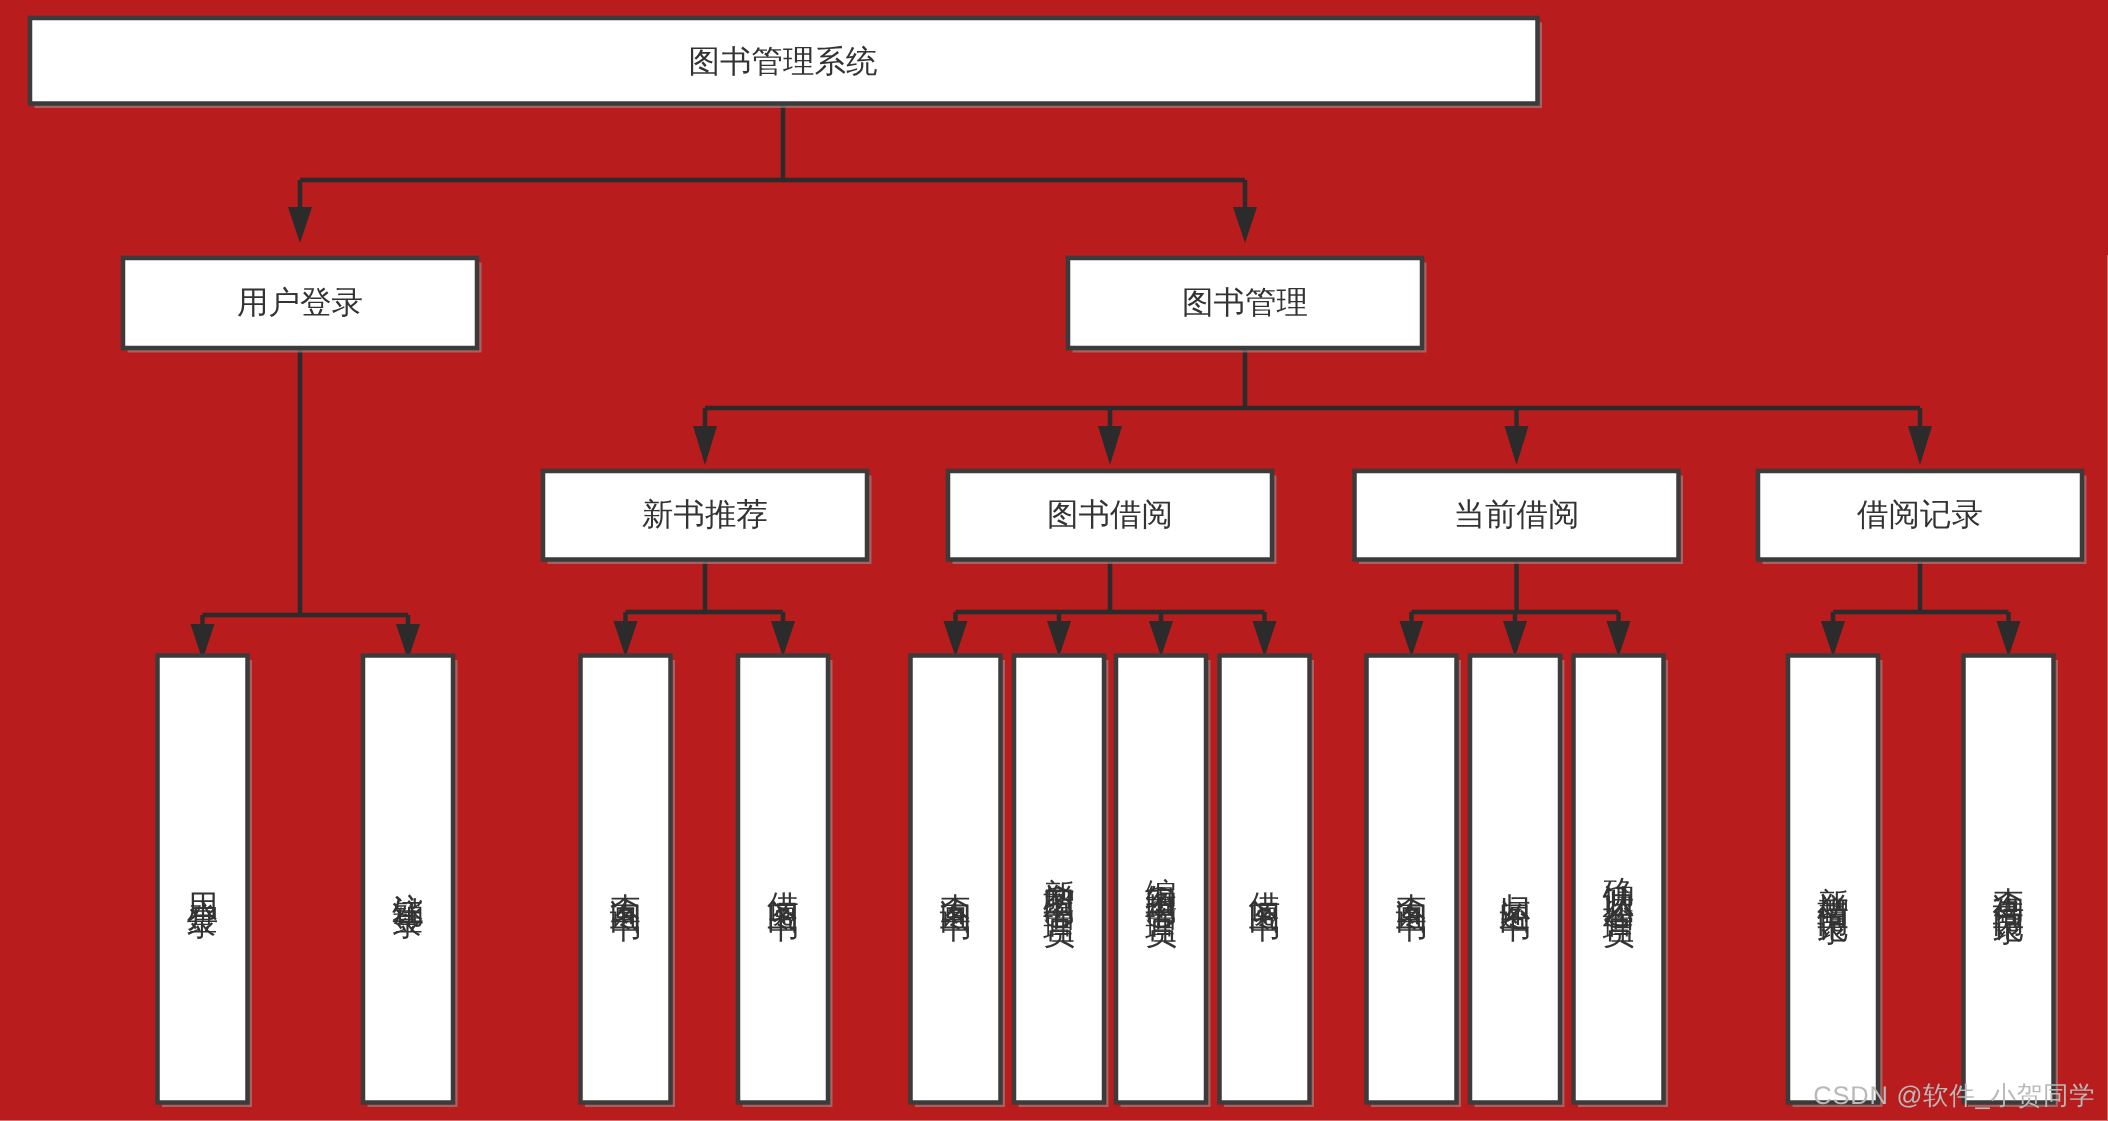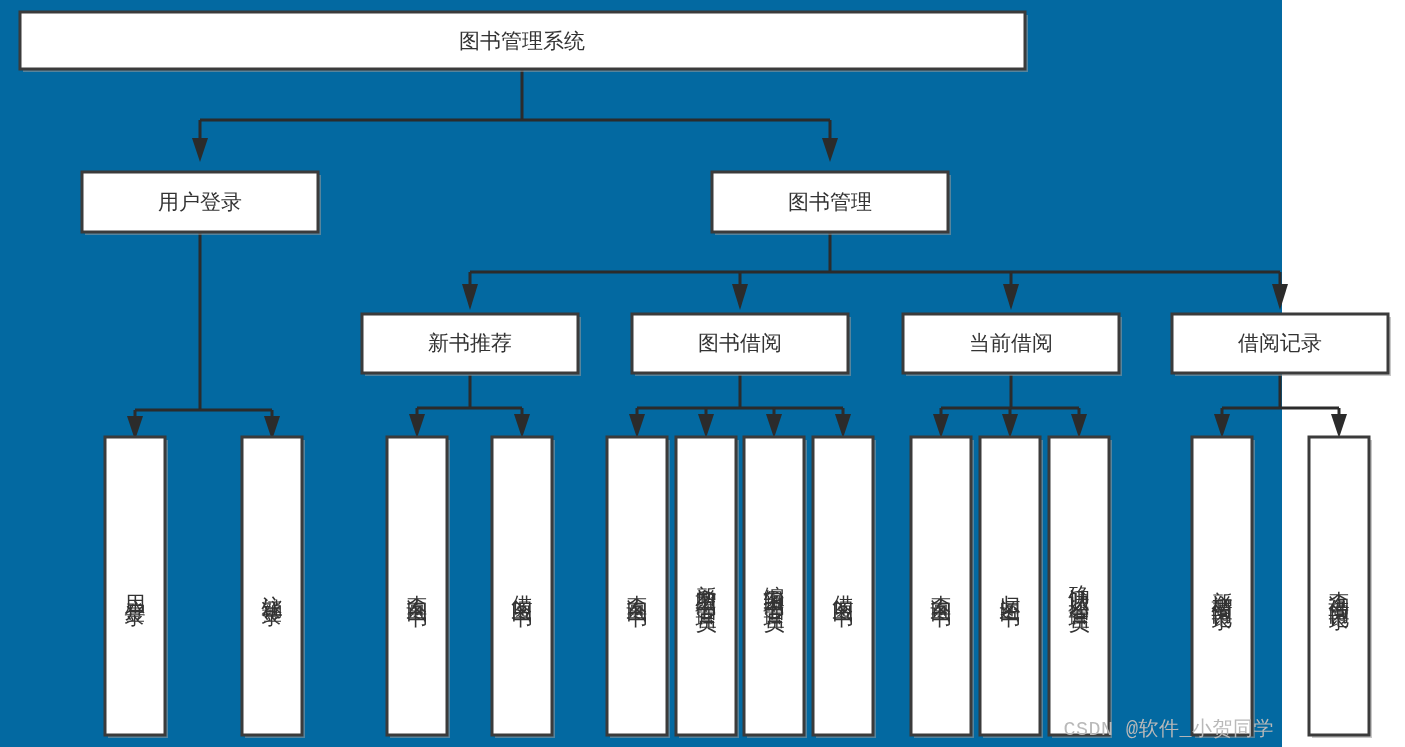--- a/index.html
+++ b/index.html
@@ -1,43 +1,43 @@
 <!DOCTYPE html>
 <html><head>
 <meta charset="utf-8">
 <style>
   html,body{margin:0;padding:0;background:#ffffff;}
   body{
     width:1405px;height:747px;
     font-family:"DejaVu Sans","Liberation Sans",sans-serif;
     overflow:hidden;
   }
-  #diagram-root{position:relative;width:1282px;height:747px;background:#0369a1;}
+  #diagram-root{position:relative;width:1405px;height:747px;background:#b91c1c;}
   svg#tree{position:absolute;left:0;top:0;width:1405px;height:747px;display:block;}
   .node-rect{fill:#ffffff;stroke:#3b3b3b;stroke-width:3;}
   .node-rect-shadow{fill:#9a9a9a;opacity:.55;}
   .conn{stroke:#2b2b2b;stroke-width:3;fill:none;stroke-linecap:butt;}
   .arrow-head{fill:#2b2b2b;}
   .node-label{
     font-family:"DejaVu Sans","Liberation Sans",sans-serif;
     font-size:21px;fill:#333333;
     dominant-baseline:middle;text-anchor:middle;
   }
   .leaf-label{
     font-family:"DejaVu Sans","Liberation Sans",sans-serif;
     font-size:21px;fill:#333333;
     writing-mode:vertical-rl;
     text-orientation:upright;
     letter-spacing:4px;
     dominant-baseline:central;text-anchor:middle;
   }
   .watermark{
     position:absolute;right:8px;bottom:5px;
-    font-family:Liberation Mono, monospace;
-    font-size:20px;color:#b9b9b9;white-space:nowrap;
+    font-family:Liberation Sans, sans-serif;
+    font-size:17px;color:#b9b9b9;white-space:nowrap;
     letter-spacing:.5px;pointer-events:none;
   }
 </style>
 </head>
 <body>
 
 <div id="diagram-root">
 
   <svg id="tree" viewBox="0 0 1405 747">
 

